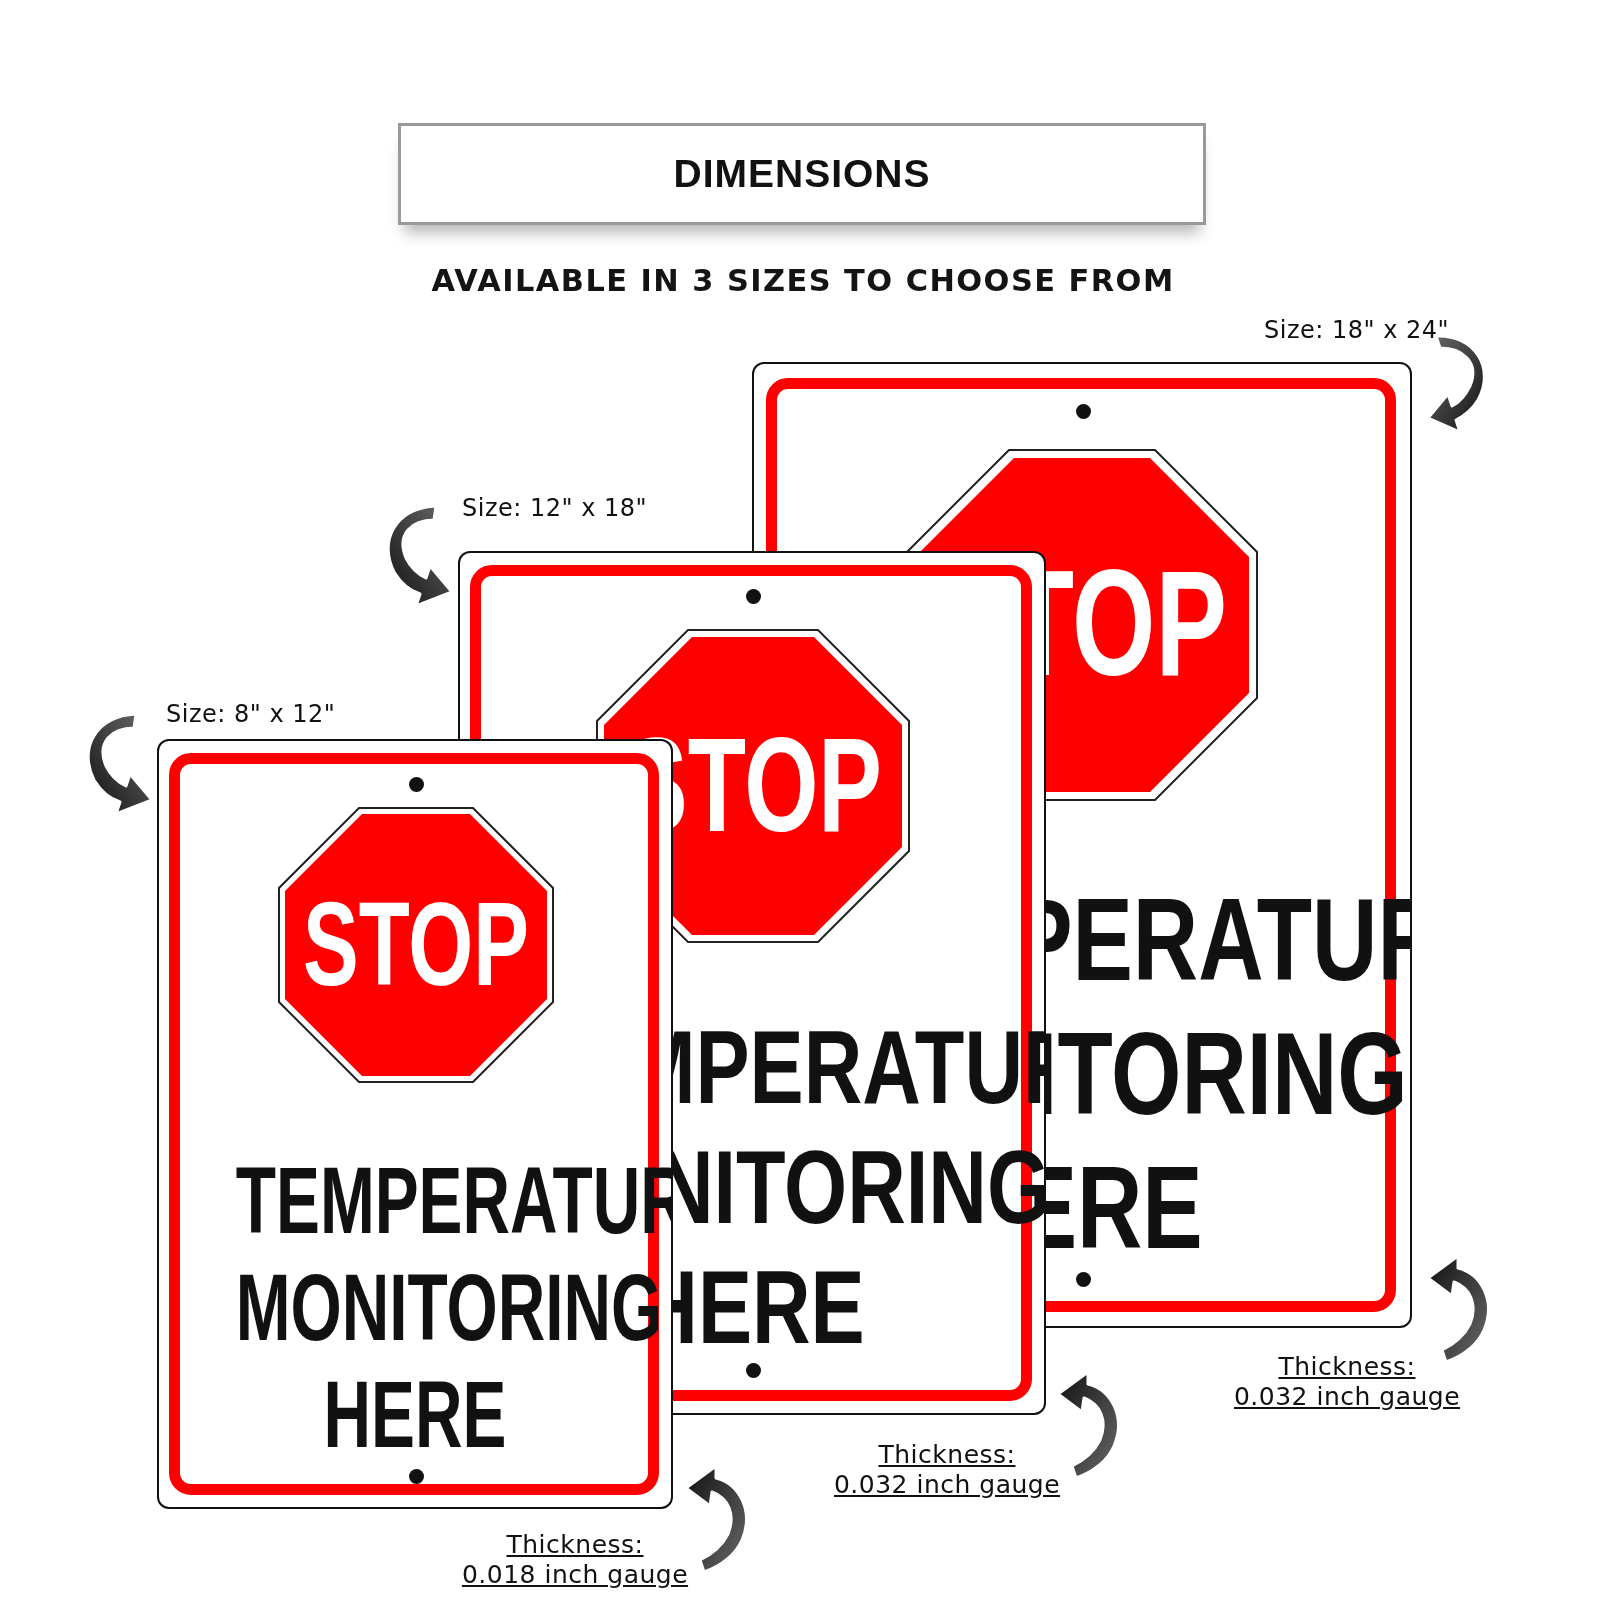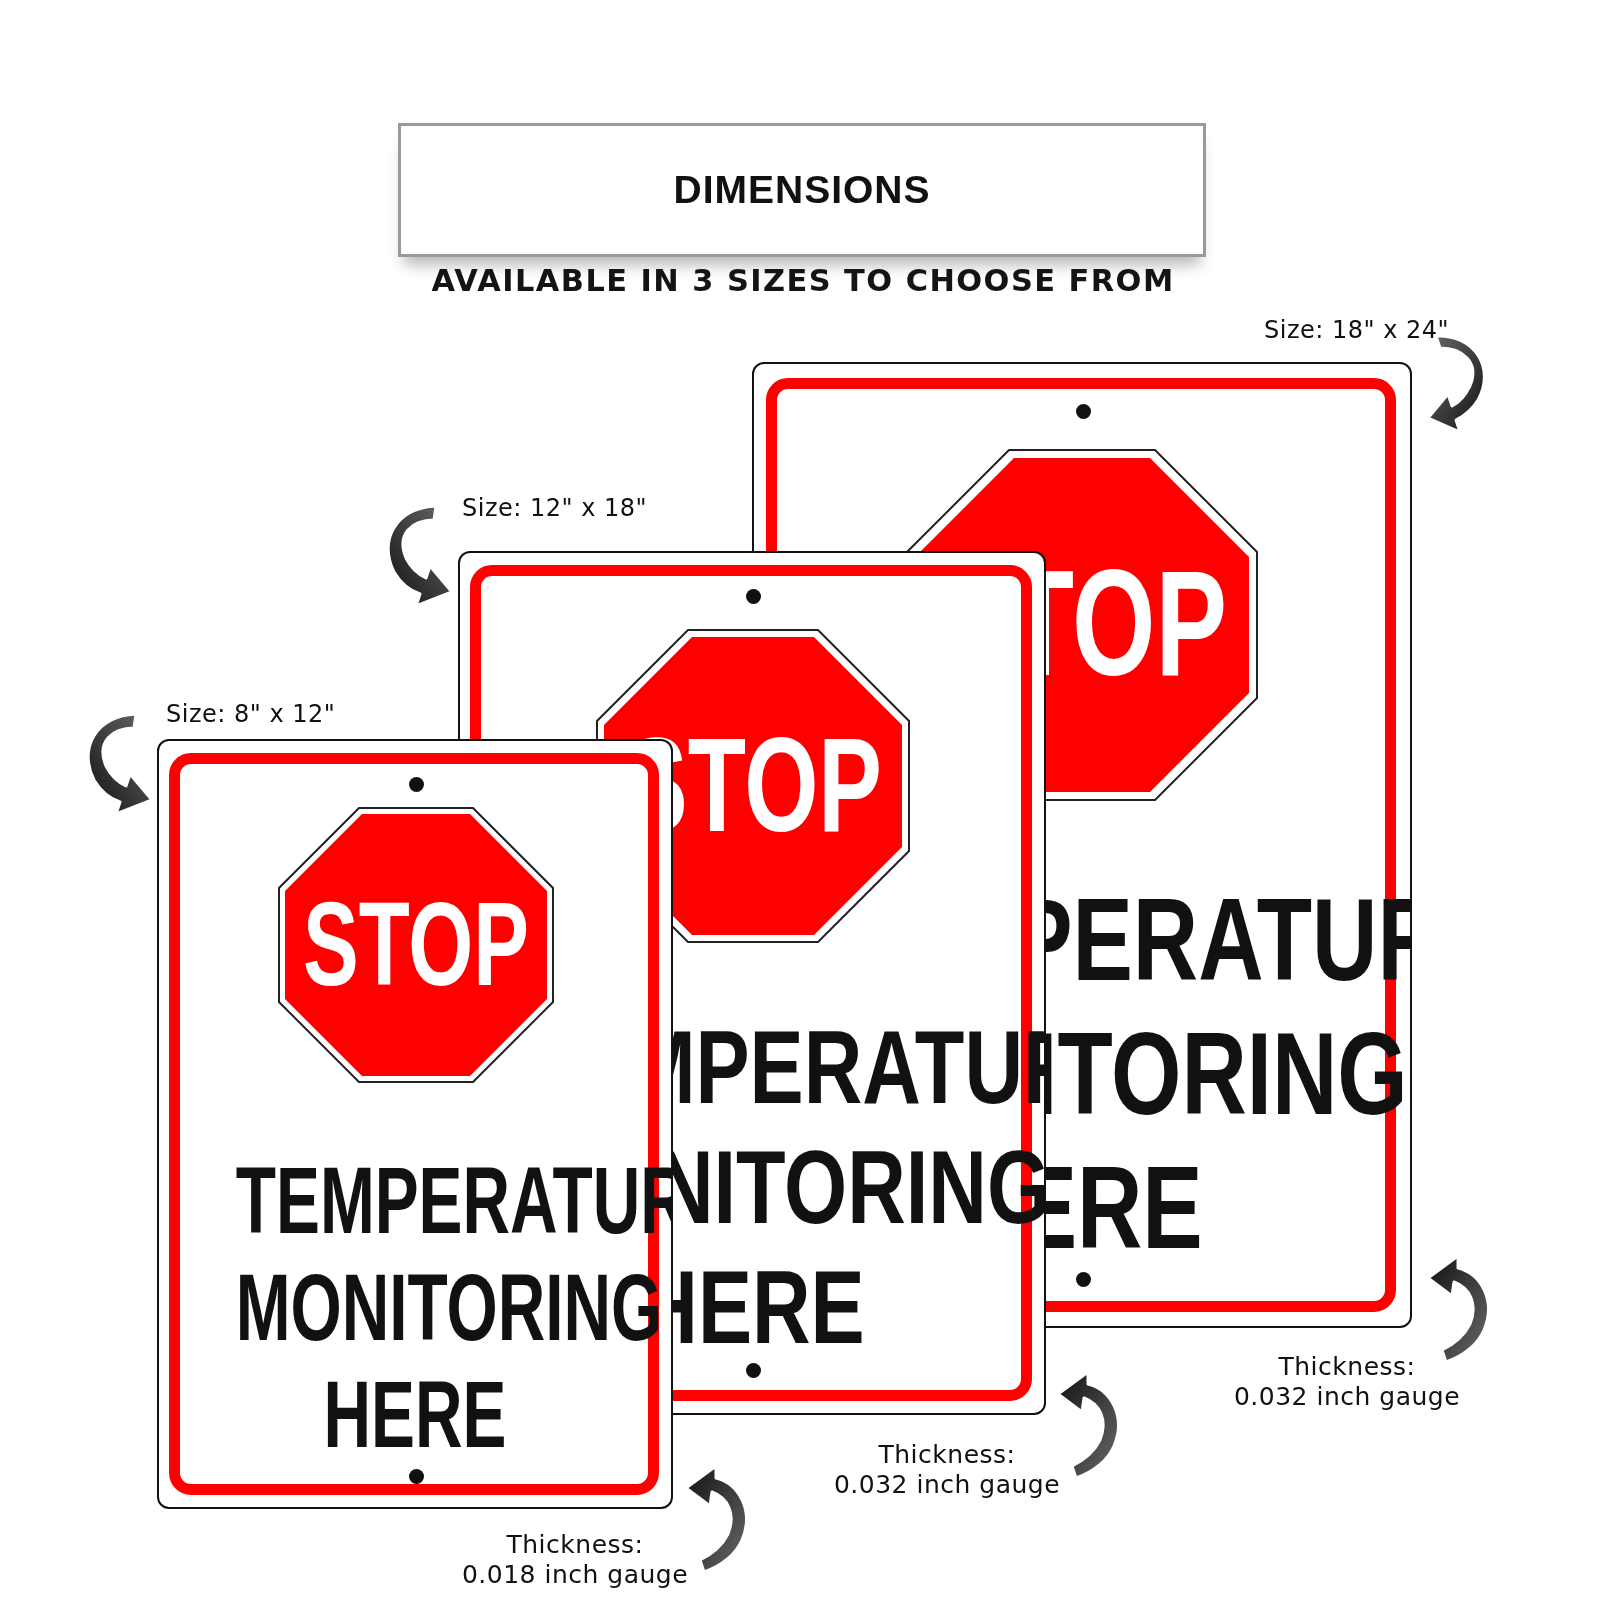--- a/index.html
+++ b/index.html
@@ -1,39 +1,39 @@
 <!DOCTYPE html>
 <html><head>
 <meta charset="utf-8">
 <style>
   html, body { margin:0; padding:0; background:#ffffff; }
   body { width:1600px; height:1600px; position:relative; overflow:hidden;
          font-family:"Liberation Sans", sans-serif; }
 
   .header-box {
-    position:absolute; left:398px; top:123px; width:808px; height:134px;
+    position:absolute; left:398px; top:123px; width:808px; height:102px;
     border:3px solid #9a9a9a; background:#fff; box-sizing:border-box;
     box-shadow: 0 14px 14px -6px rgba(0,0,0,0.28);
     display:flex; align-items:center; justify-content:center;
   }
   .header-title {
     font-family:"Liberation Sans", sans-serif; font-weight:bold;
     font-size:39px; color:#111; letter-spacing:1px;
   }
   .subtitle {
     position:absolute; left:398px; top:262px; width:810px; text-align:center;
     font-family:"DejaVu Sans", sans-serif; font-weight:bold; font-size:31px;
     color:#141414; letter-spacing:1.5px; transform:scaleX(0.98);
   }
 
   .size-label, .thick-label {
     position:absolute; font-family:"DejaVu Sans", sans-serif; font-size:24px;
     color:#111; white-space:nowrap; letter-spacing:0.5px;
   }
-  .thick-label { text-align:center; line-height:30px; font-size:25px; }
+  .thick-label { text-align:center; line-height:30px; font-size:25px;text-decoration:underline; }
 
   .sign {
     position:absolute; background:#fff; border:2.5px solid #111;
     border-radius:12px; box-sizing:border-box; overflow:hidden;
   }
   .sign .frame {
     position:absolute; border:11px solid #ff0000; border-radius:22px; box-sizing:border-box;
   }
   .sign .hole {
     position:absolute; width:15px; height:15px; border-radius:50%; background:#111;

